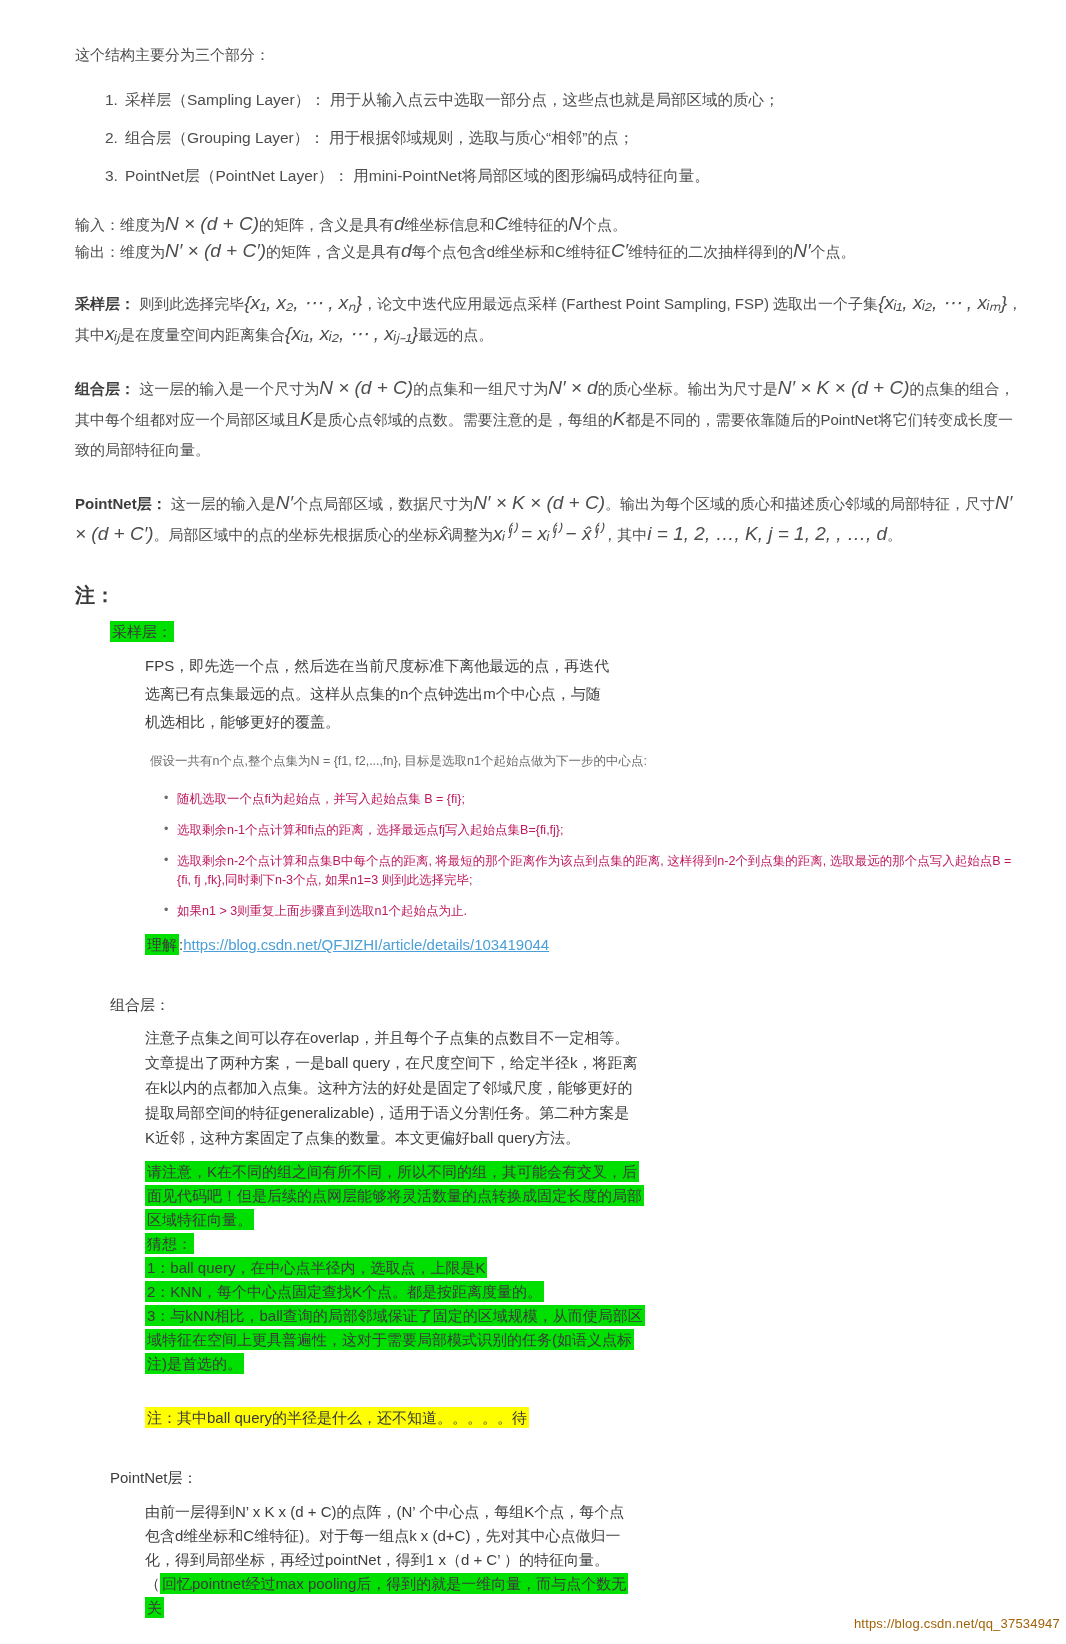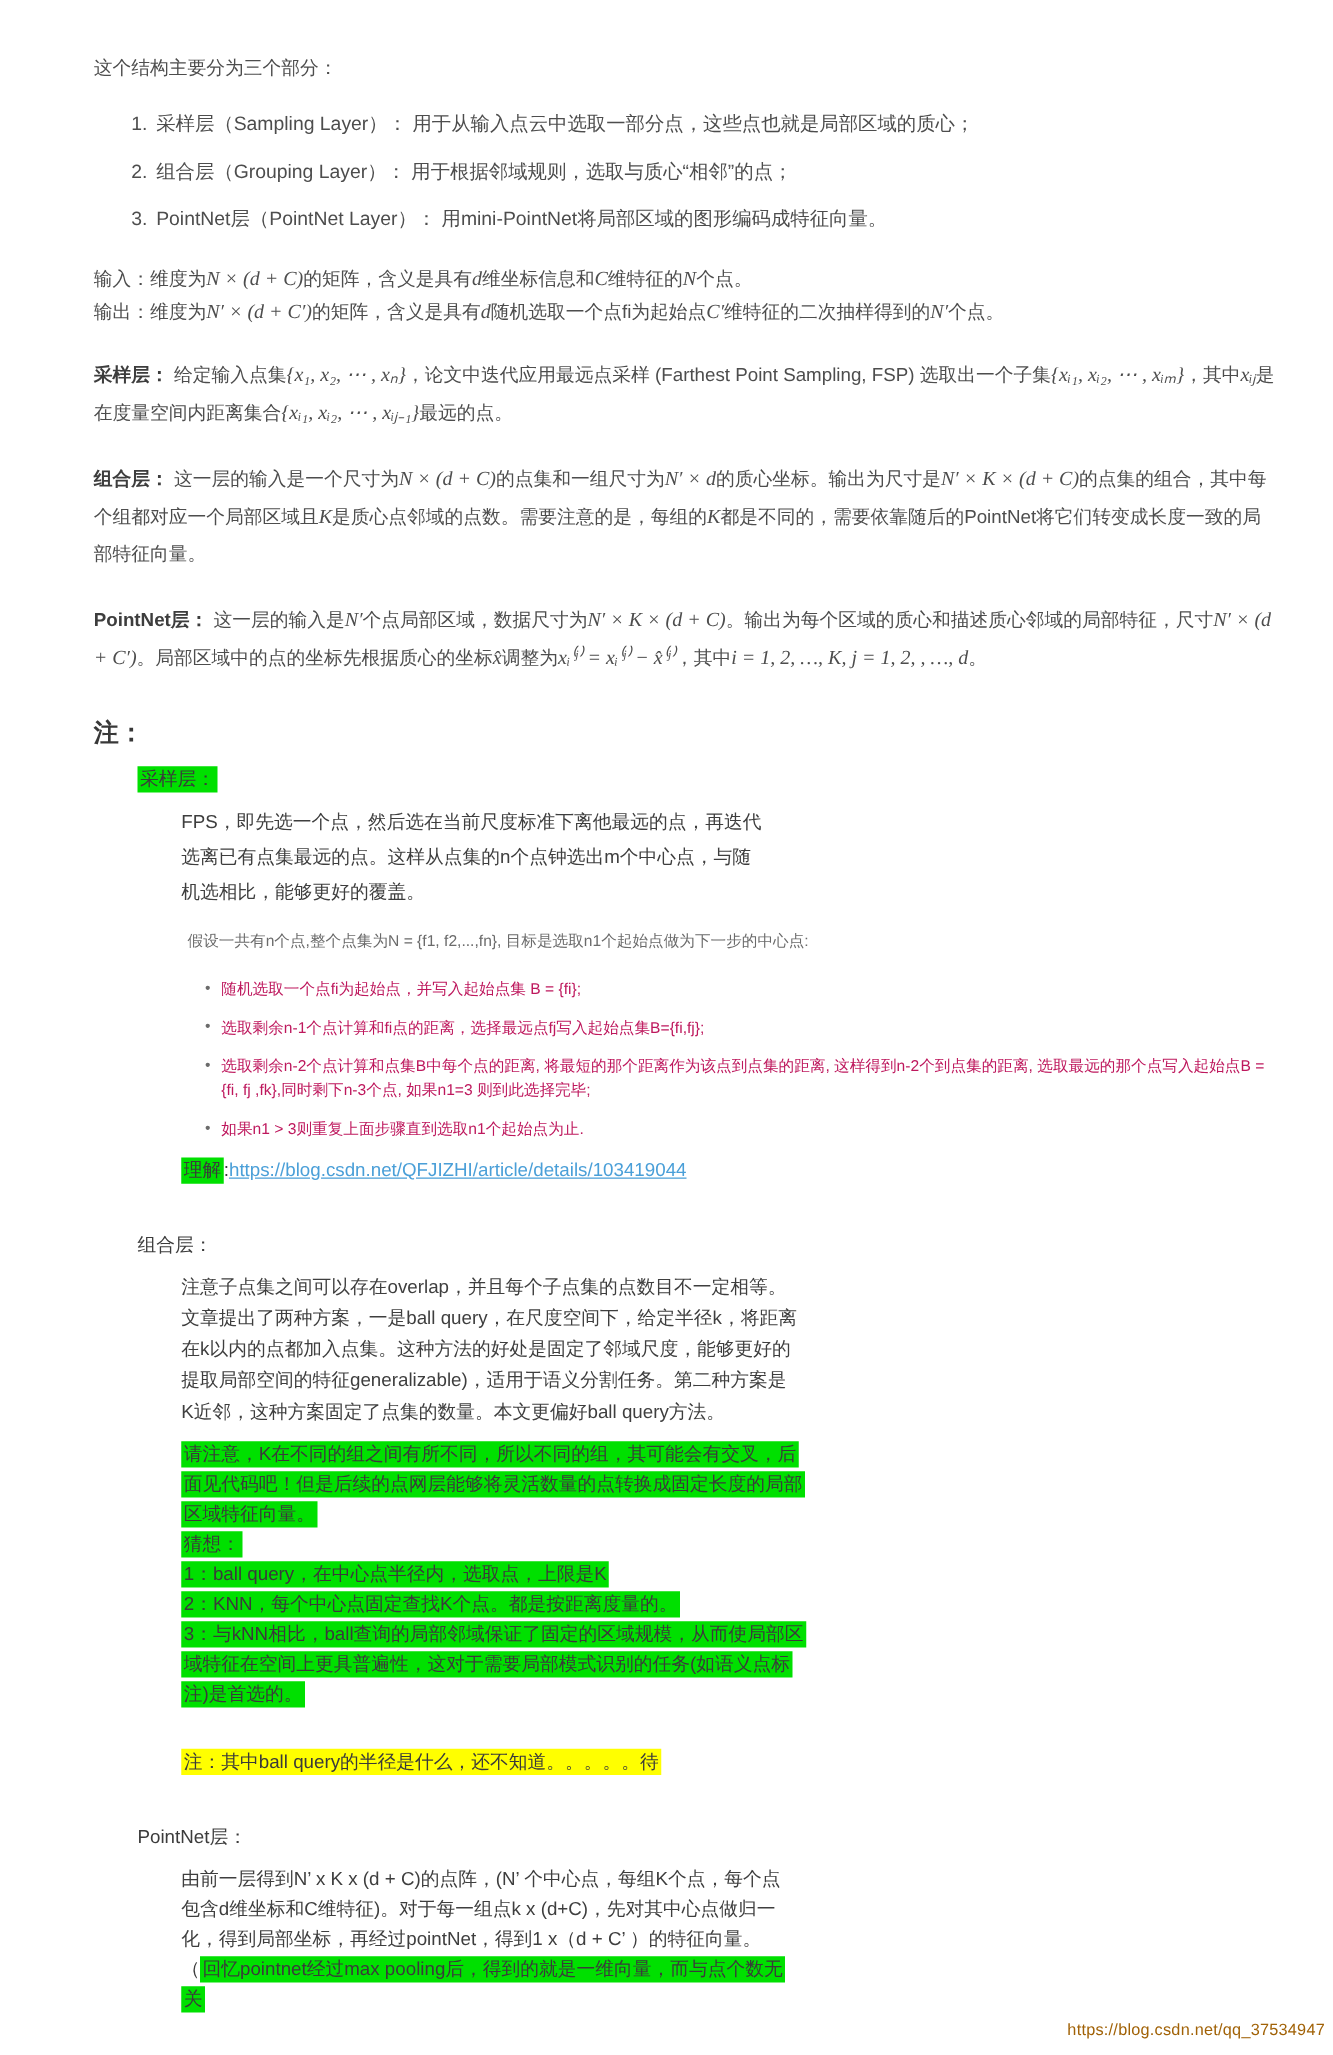--- a/index.html
+++ b/index.html
@@ -13,21 +13,21 @@
   .intro { margin:0 0 22px; line-height:22px; }
 
   .olist { margin:0 0 8px 30px; }
   .olist-item { display:flex; margin-bottom:15px; line-height:23px; font-size:15.5px; color:#4d4d4d; }
   .olist-item .num { margin-right:7px; }
 
   .io { margin:24px 0 4px; }
   .io-line { margin:0; line-height:26px; }
 
   .para { margin:23px 0 0; line-height:30px; max-width:948px; }
-  .math { font-family:Liberation Serif, serif; font-style:italic; font-size:16px; }
+  .math { font-family:Liberation Sans, sans-serif; font-style:italic; font-size:19px; }
   .bold { font-weight:700; color:#3d3d3d; font-style:normal; }
 
   .note-heading { margin:32px 0 12px; font-size:20px; color:#383838; font-weight:700; line-height:26px; }
 
   .note-label { margin:0 0 0 35px; font-size:15px; color:#3c3c3c; line-height:24px; }
   .gap-lg { margin-top:36px; }
   .gap-md { margin-top:8px; }
 
   .note-para { margin:8px 0 0 70px; line-height:25px; color:#3e3e3e; font-size:15px; }
   .fps { line-height:28px; }
@@ -72,24 +72,24 @@
       <span class="txt">组合层（Grouping Layer）： 用于根据邻域规则，选取与质心“相邻”的点；</span>
     </div>
       <div class="olist-item">
       <span class="num">3.</span>
       <span class="txt">PointNet层（PointNet Layer）： 用mini-PointNet将局部区域的图形编码成特征向量。</span>
     </div>
     </div>
 
   <div class="io">
     <p class="io-line"><span>输入：维度为</span><span class="math">N × (d + C)</span><span>的矩阵，含义是具有</span><span class="math">d</span><span>维坐标信息和</span><span class="math">C</span><span>维特征的</span><span class="math">N</span><span>个点。</span></p>
-    <p class="io-line"><span>输出：维度为</span><span class="math">N′ × (d + C′)</span><span>的矩阵，含义是具有</span><span class="math">d</span><span>随机选取一个点fi为起始点</span><span class="math">C′</span><span>维特征的二次抽样得到的</span><span class="math">N′</span><span>个点。</span></p>
+    <p class="io-line"><span>输出：维度为</span><span class="math">N′ × (d + C′)</span><span>的矩阵，含义是具有</span><span class="math">d</span><span>每个点包含d维坐标和C维特征</span><span class="math">C′</span><span>维特征的二次抽样得到的</span><span class="math">N′</span><span>个点。</span></p>
   </div>
 
-  <p class="para"><span class="bold">采样层：</span><span> 给定输入点集</span><span class="math">{x₁, x₂, ⋯ , xₙ}</span><span>，论文中迭代应用最远点采样 (Farthest Point Sampling, FSP) 选取出一个子集</span><span class="math">{xᵢ₁, xᵢ₂, ⋯ , xᵢₘ}</span><span>，其中</span><span class="math">xᵢⱼ</span><span>是在度量空间内距离集合</span><span class="math">{xᵢ₁, xᵢ₂, ⋯ , xᵢⱼ₋₁}</span><span>最远的点。</span></p>
+  <p class="para"><span class="bold">采样层：</span><span> 则到此选择完毕</span><span class="math">{x₁, x₂, ⋯ , xₙ}</span><span>，论文中迭代应用最远点采样 (Farthest Point Sampling, FSP) 选取出一个子集</span><span class="math">{xᵢ₁, xᵢ₂, ⋯ , xᵢₘ}</span><span>，其中</span><span class="math">xᵢⱼ</span><span>是在度量空间内距离集合</span><span class="math">{xᵢ₁, xᵢ₂, ⋯ , xᵢⱼ₋₁}</span><span>最远的点。</span></p>
   <p class="para"><span class="bold">组合层：</span><span> 这一层的输入是一个尺寸为</span><span class="math">N × (d + C)</span><span>的点集和一组尺寸为</span><span class="math">N′ × d</span><span>的质心坐标。输出为尺寸是</span><span class="math">N′ × K × (d + C)</span><span>的点集的组合，其中每个组都对应一个局部区域且</span><span class="math">K</span><span>是质心点邻域的点数。需要注意的是，每组的</span><span class="math">K</span><span>都是不同的，需要依靠随后的PointNet将它们转变成长度一致的局部特征向量。</span></p>
   <p class="para"><span class="bold">PointNet层：</span><span> 这一层的输入是</span><span class="math">N′</span><span>个点局部区域，数据尺寸为</span><span class="math">N′ × K × (d + C)</span><span>。输出为每个区域的质心和描述质心邻域的局部特征，尺寸</span><span class="math">N′ × (d + C′)</span><span>。局部区域中的点的坐标先根据质心的坐标</span><span class="math">x̂</span><span>调整为</span><span class="math">xᵢ⁽ʲ⁾ = xᵢ⁽ʲ⁾ − x̂⁽ʲ⁾</span><span>，其中</span><span class="math">i = 1, 2, …, K,  j = 1, 2, , …, d</span><span>。</span></p>
 
   <h2 class="note-heading">注：</h2>
 
   <p class="note-label gap-md"><span class="hl-g">采样层：</span></p>
   <p class="note-para fps w470">FPS，即先选一个点，然后选在当前尺度标准下离他最远的点，再迭代选离已有点集最远的点。这样从点集的n个点钟选出m个中心点，与随机选相比，能够更好的覆盖。</p>
   <p class="small-gray">假设一共有n个点,整个点集为N = {f1, f2,...,fn}, 目标是选取n1个起始点做为下一步的中心点:</p>
   <div class="bullets">
 

